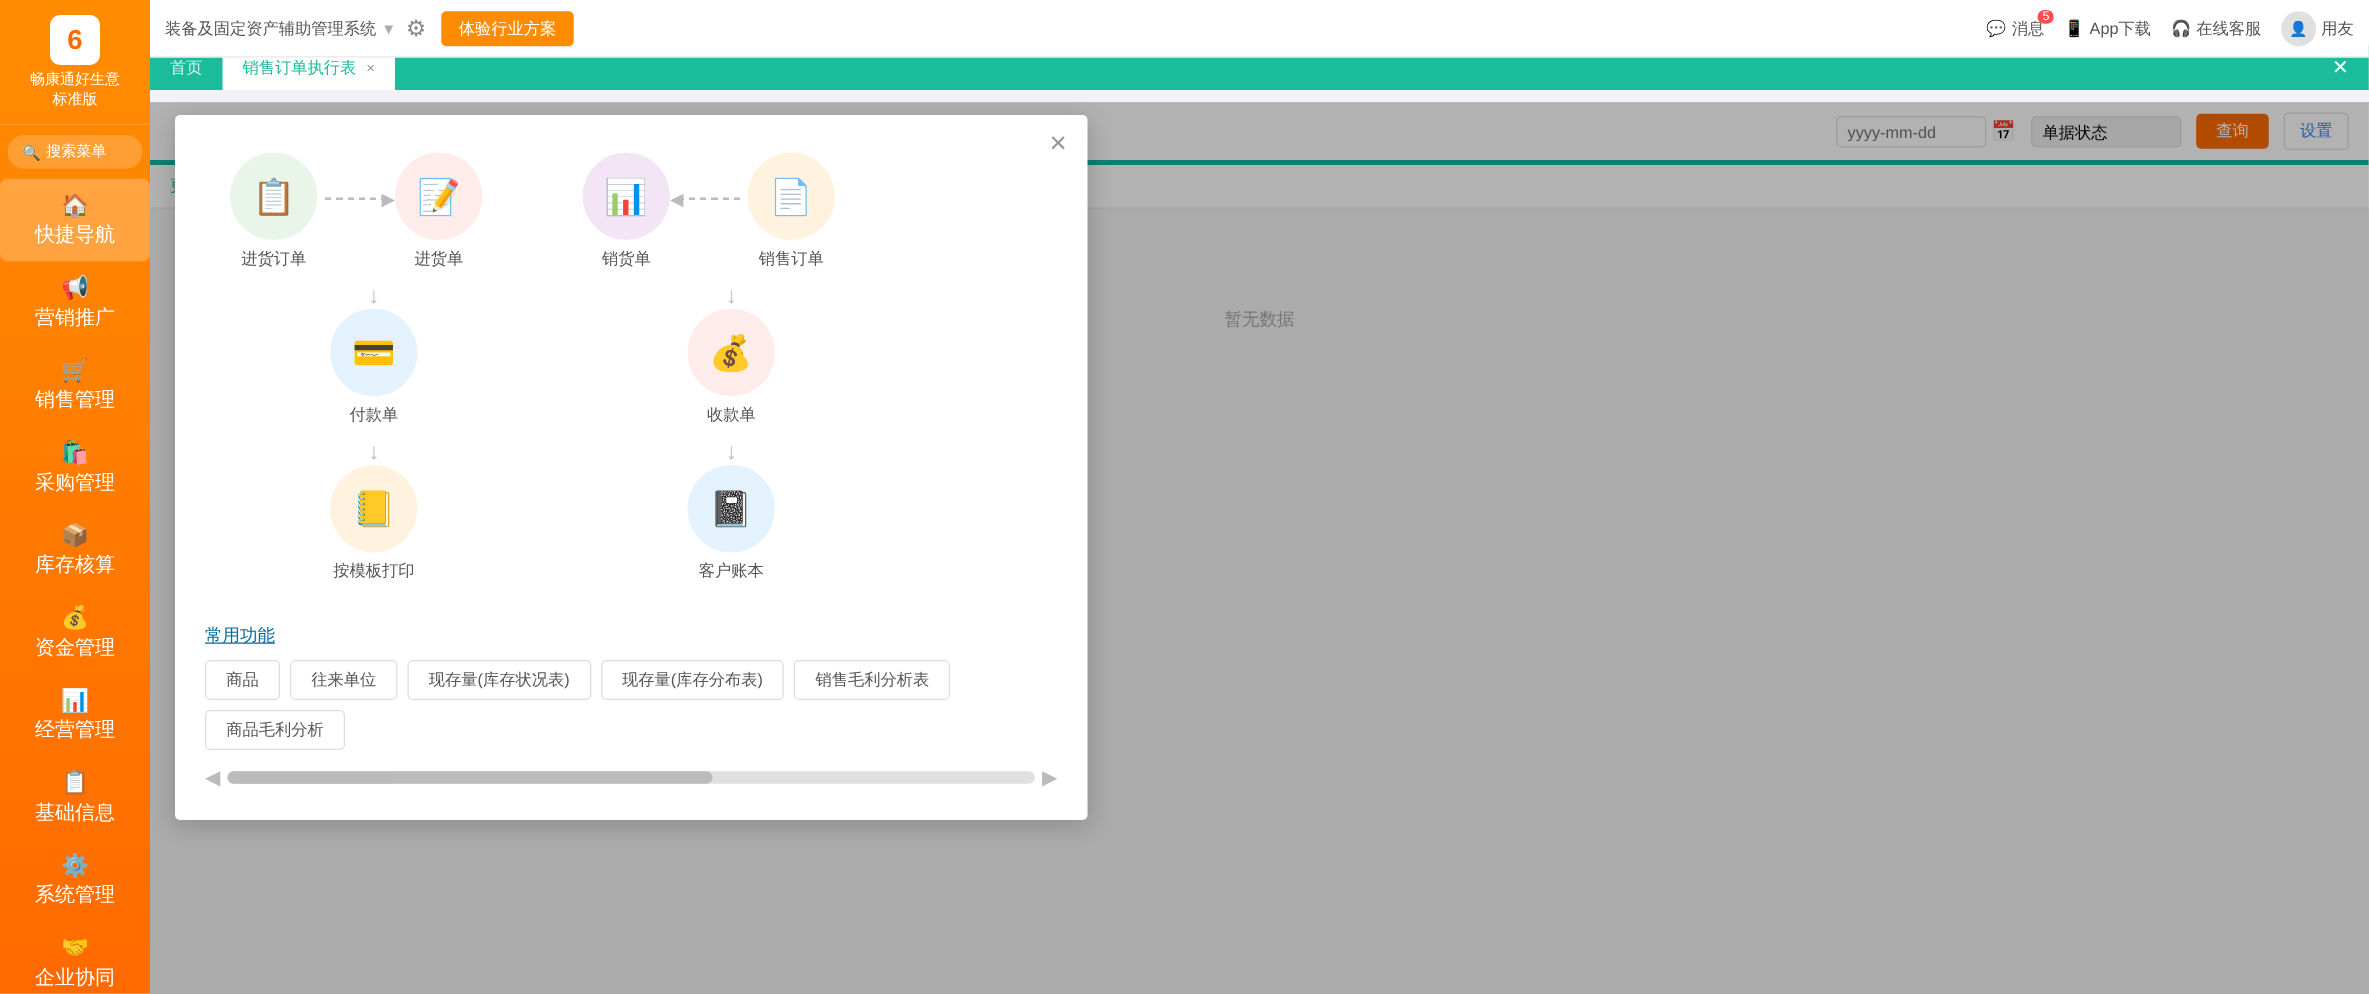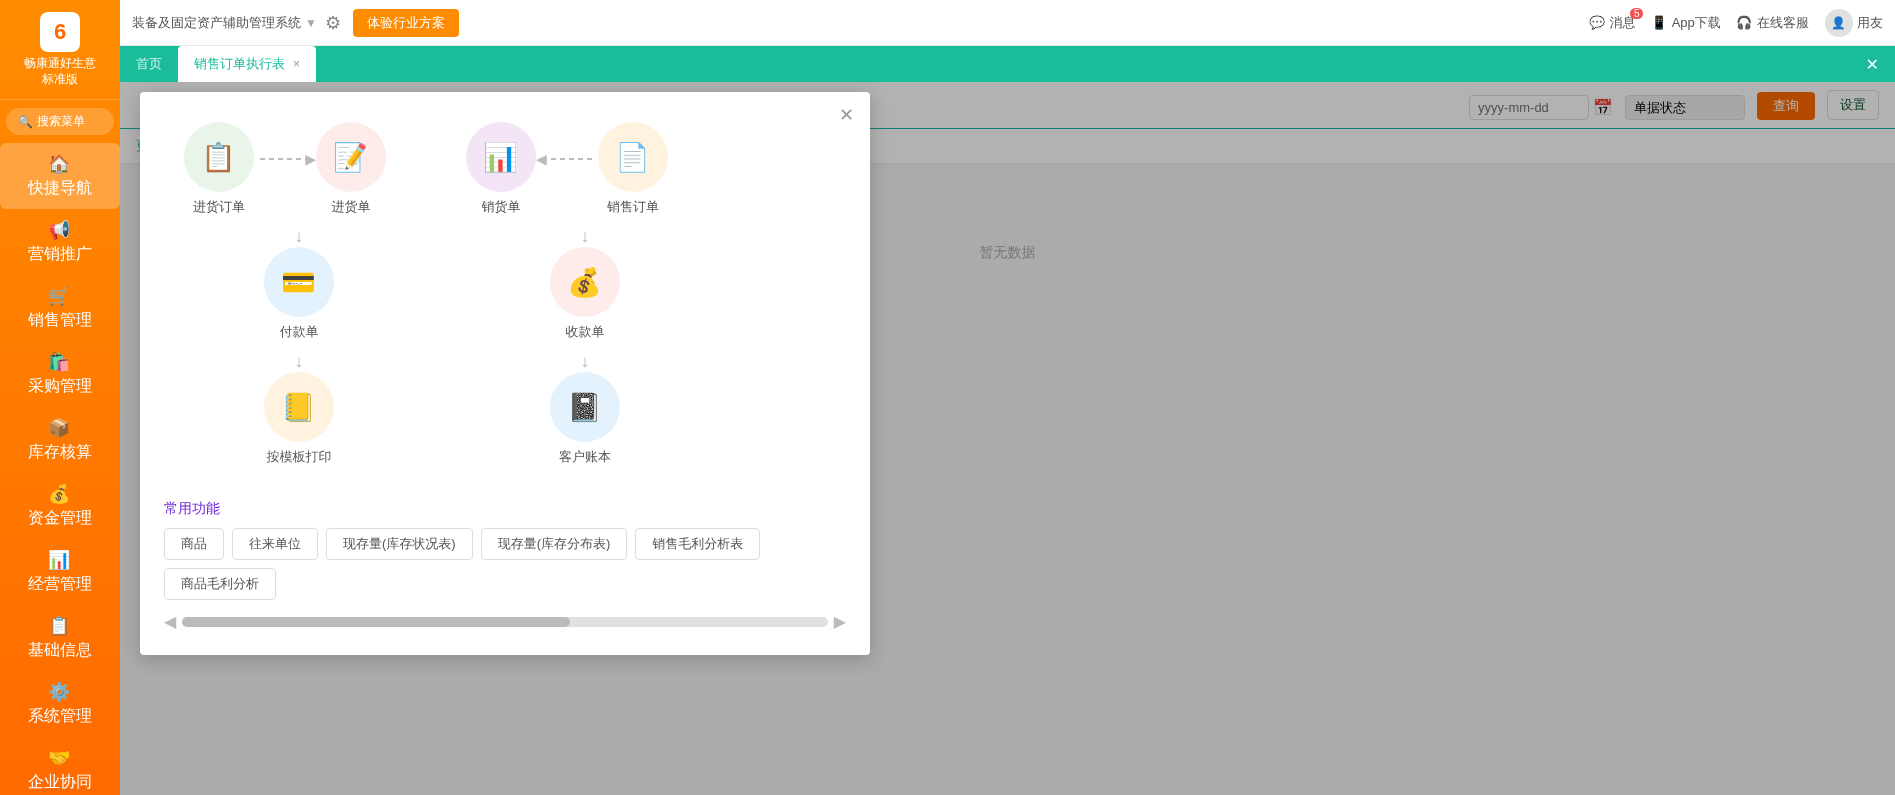--- a/index.html
+++ b/index.html
@@ -51,54 +51,54 @@
       padding: 5px 14px; font-size: 13px; cursor: pointer; margin-left: 12px;
     }
     .header-settings { font-size: 18px; color: #888; margin-left: 8px; cursor: pointer; }
     .header-actions { display: flex; align-items: center; gap: 16px; margin-left: auto; }
     .header-action { display: flex; align-items: center; gap: 4px; font-size: 13px; color: #555; cursor: pointer; position: relative; }
     .badge { background: #ff4d4f; color: white; border-radius: 8px; font-size: 10px; padding: 0 4px; position: absolute; top: -6px; right: -8px; }
     .user-avatar { width: 28px; height: 28px; background: #e0e0e0; border-radius: 50%; display: flex; align-items: center; justify-content: center; font-size: 12px; }
 
     
     .tabbar {
-      position: fixed; left: 120px; top: 46px; right: 0; height: 36px;
+      position: fixed; left: 120px; top: 36px; right: 0; height: 36px;
       background: #1abc9c; display: flex; align-items: center; z-index: 89;
     }
     .tab {
       height: 100%; padding: 0 16px; display: flex; align-items: center;
       font-size: 13px; cursor: pointer; color: rgba(255,255,255,0.8);
     }
     .tab.active { background: white; color: #1abc9c; border-radius: 4px 4px 0 0; }
     .tab .tab-close { margin-left: 8px; font-size: 12px; color: #999; }
 
     
     .main {
       position: fixed; left: 120px; top: 82px; right: 0; bottom: 0;
       background: #f5f5f5; overflow: hidden;
     }
 
     
     .toolbar {
       background: white; padding: 8px 16px;
-      display: flex; align-items: flex-end; gap: 12px;
-      border-bottom: 1px solid #14b8a6;
+      display: flex; align-items: center; gap: 12px;
+      border-bottom: 4px solid #14b8a6;
     }
     .toolbar-btn {
       display: flex; align-items: center; gap: 4px;
       font-size: 13px; color: #555; cursor: pointer;
       background: none; border: none; padding: 4px 6px;
     }
     .toolbar-spacer { flex: 1; }
     .search-btn {
       background: #ff6a00; color: white; border: none; border-radius: 4px;
       padding: 5px 16px; font-size: 13px; cursor: pointer;
     }
     .set-btn {
-      background: #fff; color: #14532d; border: 1px solid #ddd; border-radius: 4px;
+      background: #fff; color: #3b82f6; border: 1px solid #ddd; border-radius: 4px;
       padding: 5px 12px; font-size: 13px; cursor: pointer;
     }
 
     
     .filter-row {
       background: white; padding: 8px 16px;
       display: flex; align-items: center; gap: 8px;
       border-bottom: 1px solid #e8e8e8;
     }
     .filter-input {
@@ -143,21 +143,21 @@
     }
     .flow-circle {
       width: 70px; height: 70px; border-radius: 50%;
       display: flex; align-items: center; justify-content: center;
       font-size: 30px;
     }
     .flow-label { font-size: 13px; color: #555; }
 
     
     .common-functions { margin-top: 4px; }
-    .common-title { font-size: 14px; color: #6d28d9; margin-bottom: 10px; font-weight: 500; }
+    .common-title { font-size: 14px; color: #0369a1; margin-bottom: 10px; font-weight: 500; text-decoration: underline; }
     .func-buttons { display: flex; flex-wrap: wrap; gap: 8px; }
     .func-btn {
       border: 1px solid #ddd; border-radius: 4px; padding: 6px 16px;
       font-size: 13px; color: #555; background: white; cursor: pointer;
       white-space: nowrap;
     }
 
     
     .scroll-bar-area {
       display: flex; align-items: center; margin-top: 12px; gap: 6px;

